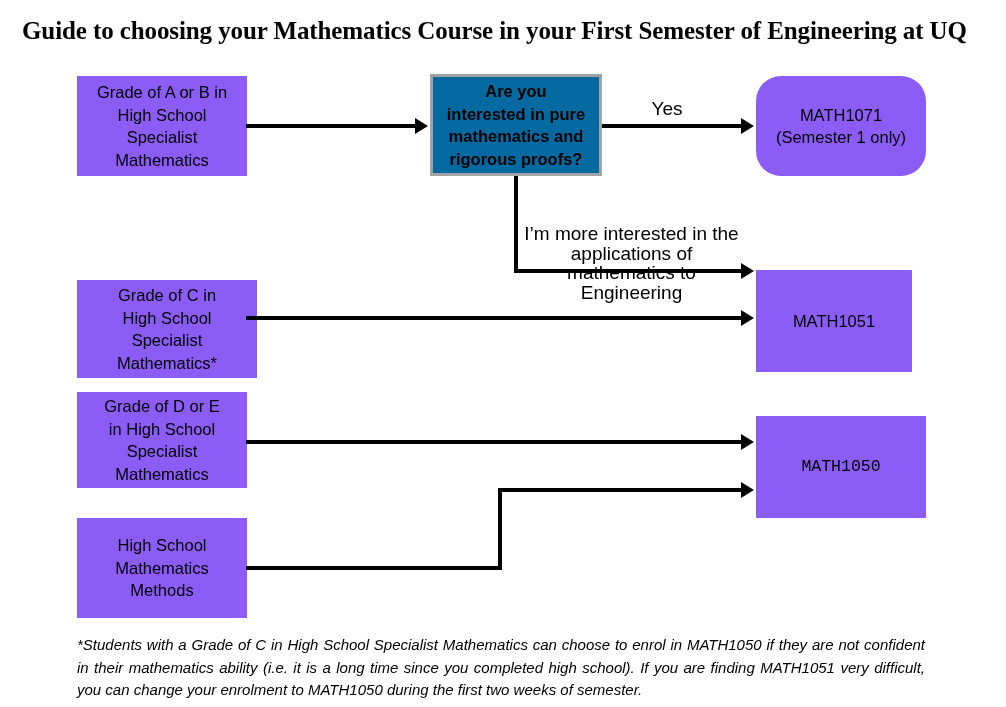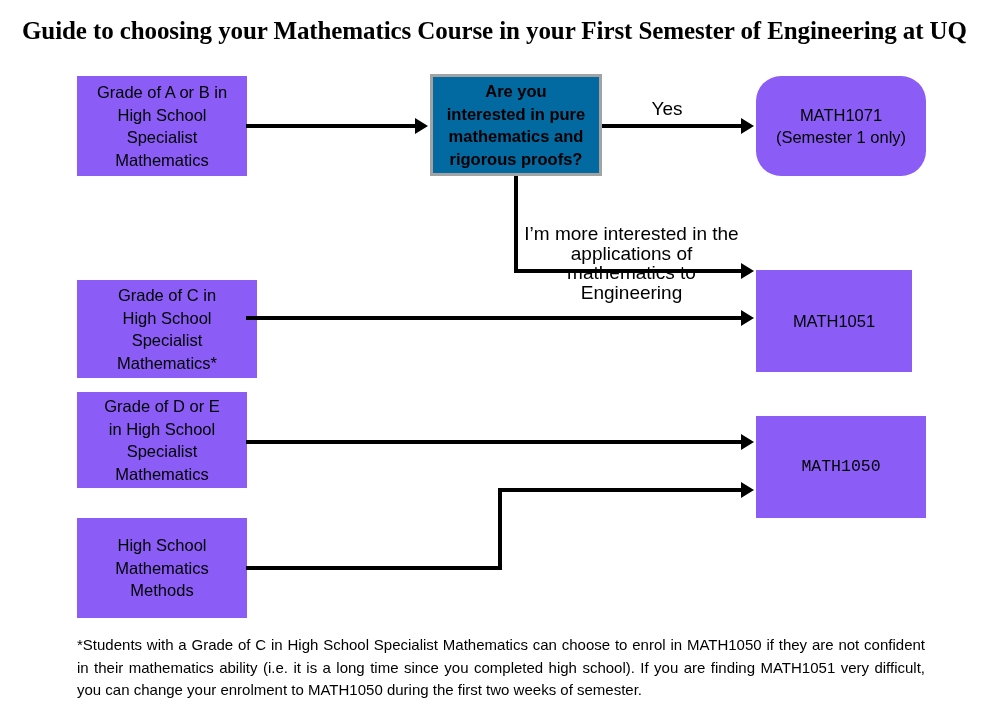--- a/index.html
+++ b/index.html
@@ -77,20 +77,21 @@
   }
   #footnote {
     position: absolute;
     left: 77px;
     top: 634px;
     width: 848px;
     font-size: 15px;
     line-height: 22.5px;
     text-align: justify;
     color: #000000;
+    font-style: italic;
   }
 </style>
 </head>
 <body>
 
 <div id="page-title">Guide to choosing your Mathematics Course in your First Semester of Engineering at UQ</div>
 
 <div class="node filled" style="left:77px; top:76px; width:170px; height:100px;">Grade of A or B in
 High School
 Specialist

